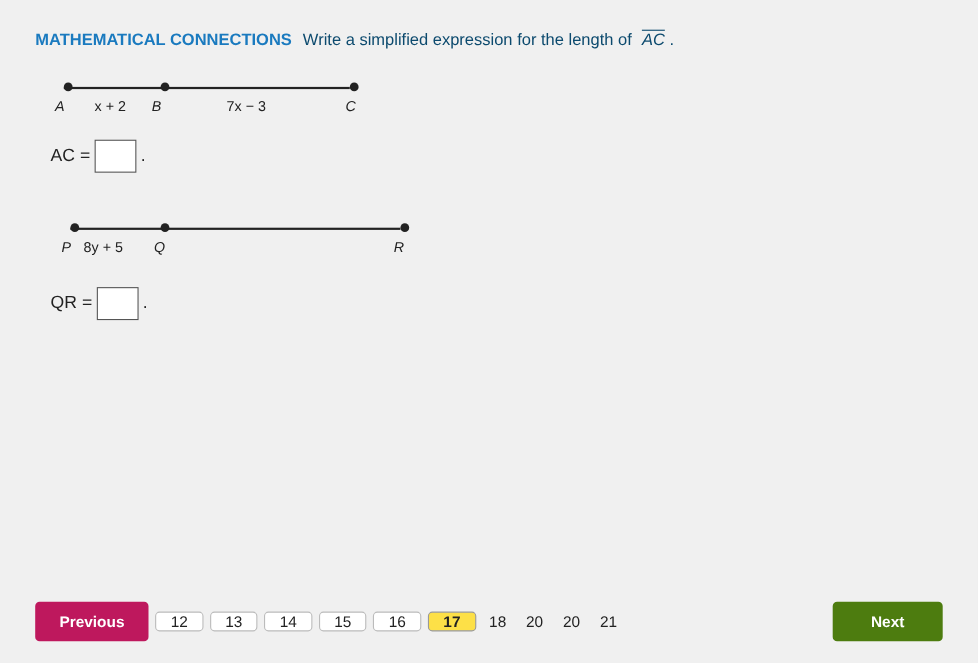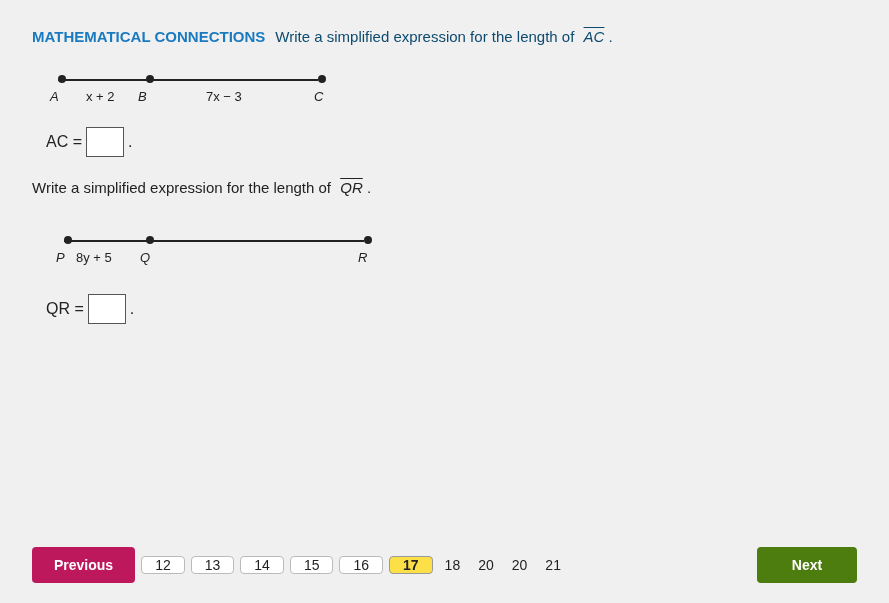--- a/index.html
+++ b/index.html
@@ -245,24 +245,20 @@
       <span class="seg-label" style="left:160px; top:22px;">7x − 3</span>
       <span class="seg-label italic" style="left:268px; top:22px;">C</span>
     </div>
 
     <div class="equation-row">
       <span>AC =</span>
       <span class="answer-box"></span>
       <span class="dot-after">.</span>
     </div>
 
-    <div class="question-line">
-      <span>Write a simplified expression for the length of</span>
-      <span style="margin-left:5px;"><span class="overline">QR</span> .</span>
-    </div>
 
     <div class="pqr-container">
 
 
       <div class="pqr-main-line"></div>
 
       <div class="pqr-dot" style="left:18px;"></div>
       <div class="pqr-dot" style="left:100px;"></div>
       <div class="pqr-dot" style="left:318px;"></div>
 

